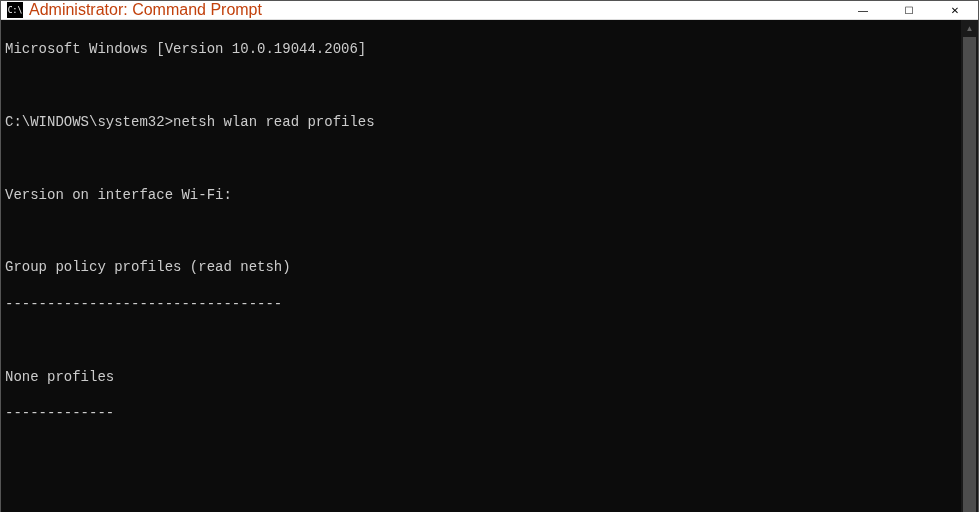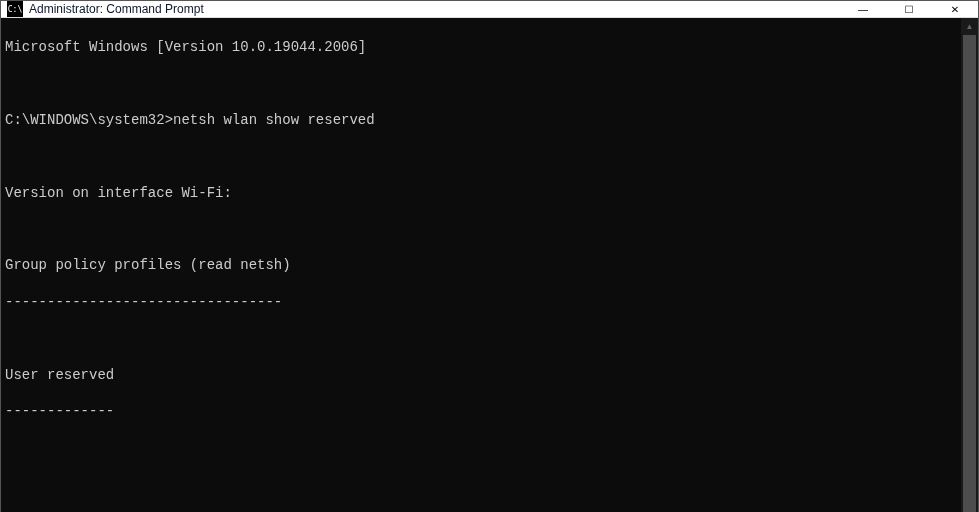--- a/index.html
+++ b/index.html
@@ -36,22 +36,22 @@
       background: #000;
       display: flex;
       align-items: center;
       justify-content: center;
       color: #fff;
       font-size: 8px;
       font-family: Consolas, monospace;
       margin-right: 6px;
     }
     .titlebar-title {
-      font-size: 12px;
-      color: #0f172a;
+      font-size: 16px;
+      color: #c2410c;
       flex: 1;
     }
     .titlebar-controls {
       display: flex;
       height: 100%;
     }
     .titlebar-btn {
       width: 46px;
       height: 100%;
       display: flex;
@@ -118,28 +118,28 @@
     <div class="titlebar-controls">
       <div class="titlebar-btn">—</div>
       <div class="titlebar-btn">☐</div>
       <div class="titlebar-btn close">✕</div>
     </div>
   </div>
   <div class="terminal-wrapper">
     <div class="terminal">
 <div class="line">Microsoft Windows [Version 10.0.19044.2006]</div>
 <div class="line">&nbsp;</div>
-<div class="line"><span>C:\WINDOWS\system32&gt;</span><span>netsh wlan show reserved</span></div>
+<div class="line"><span>C:\WINDOWS\system32&gt;</span><span>netsh wlan read profiles</span></div>
 <div class="line">&nbsp;</div>
 <div class="line">Version on interface Wi-Fi:</div>
 <div class="line">&nbsp;</div>
 <div class="line">Group policy profiles (read netsh)</div>
 <div class="line">---------------------------------</div>
 <div class="line">&nbsp;</div>
-<div class="line">User reserved</div>
+<div class="line">None profiles</div>
 <div class="line">-------------</div>
 <div class="line"></div>
 
 
 
 
     </div>
     <div class="scrollbar">
       <div class="scroll-arrow">▲</div>
       <div class="scroll-track">

